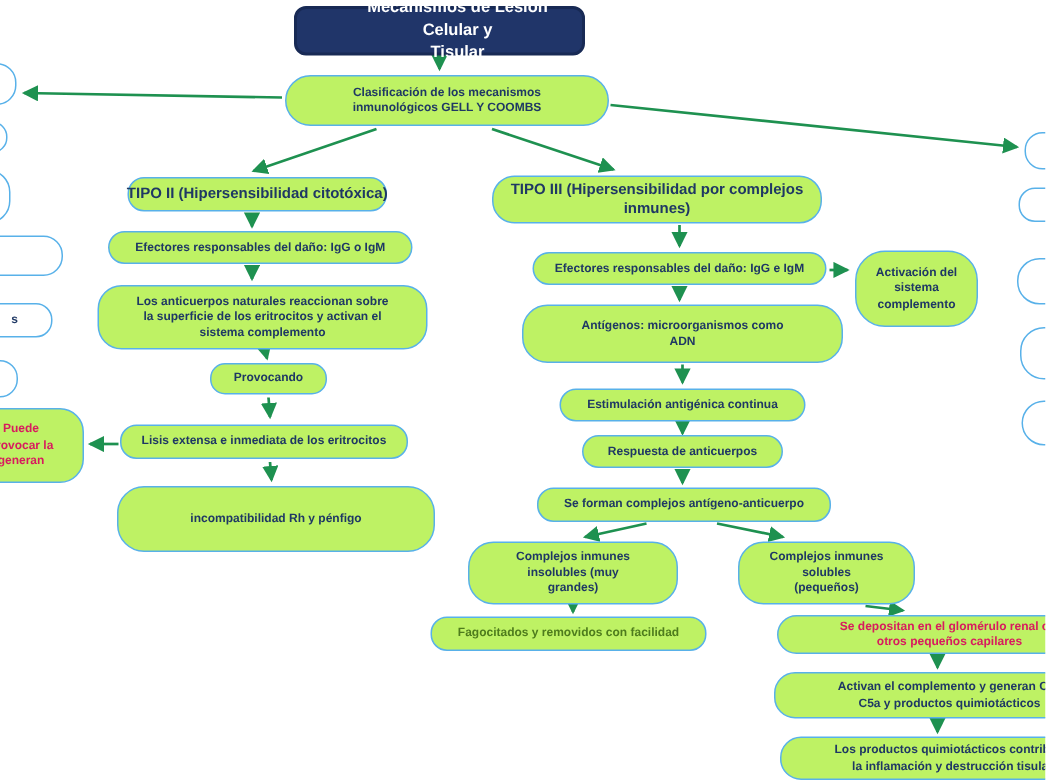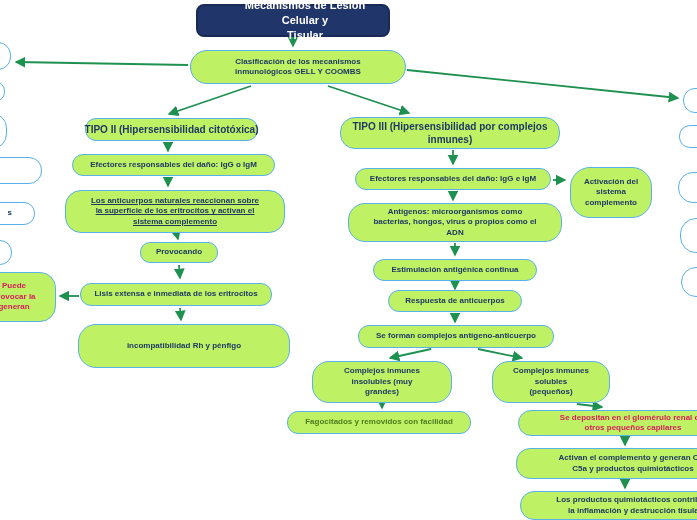--- a/index.html
+++ b/index.html
@@ -67,55 +67,54 @@
     <span>Clasificación de los mecanismos</span>
     <span>inmunológicos GELL Y COOMBS</span>
   </div>
 
   <div class="node heading nowrap" style="left:85px;top:118px;width:173px;height:23px;border-radius:11px;">
     <span>TIPO II (Hipersensibilidad citotóxica)</span>
   </div>
   <div class="node nowrap" style="left:72px;top:154px;width:203px;height:22px;border-radius:11px;">
     <span>Efectores responsables del daño: IgG o IgM</span>
   </div>
-  <div class="node" style="left:65px;top:190px;width:220px;height:43px;border-radius:16px;text-decoration:underline;">
+  <div class="node" style="left:65px;top:190px;width:220px;height:43px;border-radius:16px;">
     <span>Los anticuerpos naturales reaccionan sobre</span>
     <span>la superficie de los eritrocitos y activan el</span>
     <span>sistema complemento</span>
   </div>
   <div class="node nowrap" style="left:140px;top:242px;width:78px;height:21px;border-radius:10px;">
     <span>Provocando</span>
   </div>
   <div class="node nowrap" style="left:80px;top:283px;width:192px;height:23px;border-radius:11px;">
     <span>Lisis extensa e inmediata de los eritrocitos</span>
   </div>
   <div class="node" style="left:78px;top:324px;width:212px;height:44px;border-radius:18px;">
     <span>incompatibilidad Rh y pénfigo</span>
   </div>
   <div class="node red" style="left:-28px;top:272px;width:84px;height:50px;border-radius:16px;">
     <span>Puede</span>
     <span>provocar la</span>
     <span>generan</span>
   </div>
 
-  <div class="node heading" style="left:340px;top:117px;width:220px;height:32px;border-radius:15px;justify-content:space-between;">
+  <div class="node heading" style="left:328px;top:117px;width:220px;height:32px;border-radius:15px;justify-content:space-between;">
     <span>TIPO III (Hipersensibilidad por complejos</span>
     <span>inmunes)</span>
   </div>
   <div class="node nowrap" style="left:355px;top:168px;width:196px;height:22px;border-radius:11px;">
     <span>Efectores responsables del daño: IgG e IgM</span>
   </div>
   <div class="node" style="left:570px;top:167px;width:82px;height:51px;border-radius:20px;">
     <span>Activación del</span>
     <span>sistema</span>
     <span>complemento</span>
   </div>
   <div class="node" style="left:348px;top:203px;width:214px;height:39px;border-radius:17px;">
     <span>Antígenos: microorganismos como</span>
-    <span>bacterias, hongos, virus o propios como el</span>
     <span>ADN</span>
   </div>
   <div class="node nowrap" style="left:373px;top:259px;width:164px;height:22px;border-radius:11px;">
     <span>Estimulación antigénica continua</span>
   </div>
   <div class="node nowrap" style="left:388px;top:290px;width:134px;height:22px;border-radius:11px;">
     <span>Respuesta de anticuerpos</span>
   </div>
   <div class="node nowrap" style="left:358px;top:325px;width:196px;height:23px;border-radius:11px;">
     <span>Se forman complejos antígeno-anticuerpo</span>

